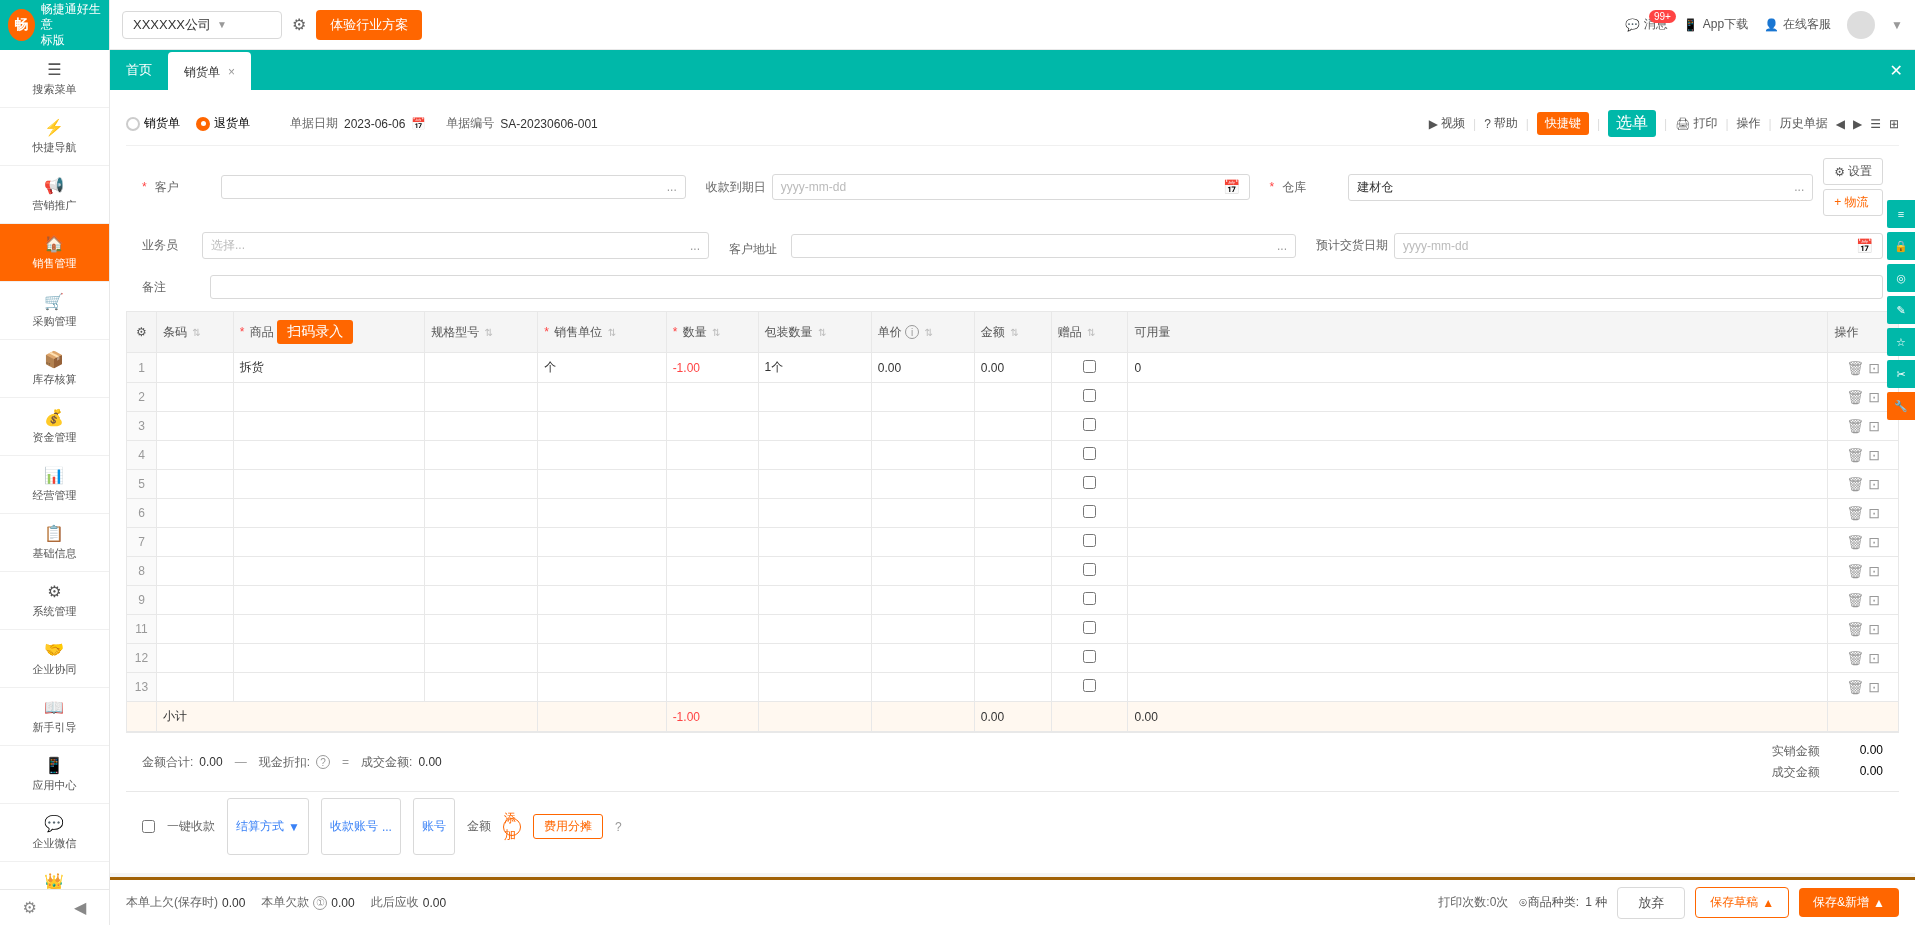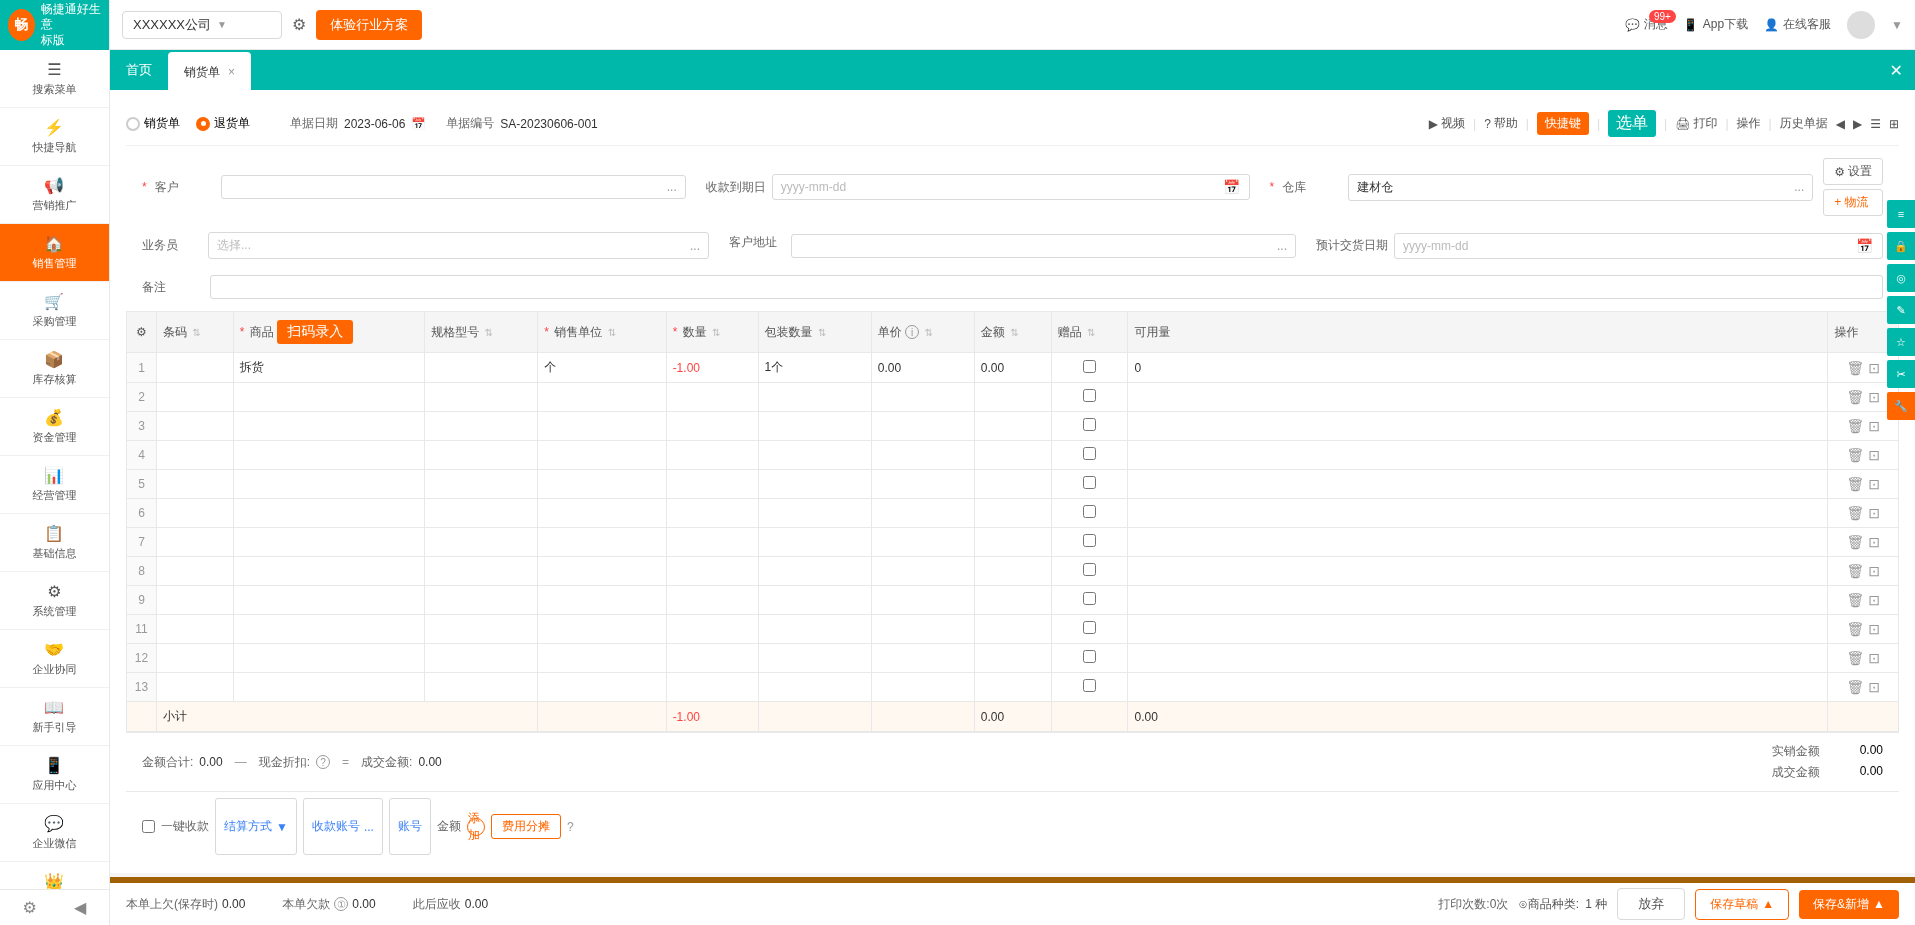--- a/index.html
+++ b/index.html
@@ -98,30 +98,30 @@
     
     .bottom-summary { background: #fff; padding: 8px 16px; border-top: 1px solid #e8e8e8; display: flex; align-items: center; gap: 12px; }
     .summary-item { display: flex; align-items: center; gap: 6px; }
     .summary-label { color: #666; }
     .summary-value { color: #333; font-weight: 500; }
     .summary-minus { color: #999; }
     .summary-equals { color: #999; }
     .deal-amount { color: #333; font-weight: 500; }
 
     
-    .payment-row { background: #fff; padding: 6px 16px; border-top: 1px solid #e8e8e8; display: flex; align-items: center; gap: 6px; }
+    .payment-row { background: #fff; padding: 6px 16px; border-top: 1px solid #e8e8e8; display: flex; align-items: center; gap: 12px; }
     .payment-checkbox { width: 13px; height: 13px; border: 1px solid #ccc; cursor: pointer; }
     .payment-label { color: #666; }
     .payment-select { border: 1px solid #d9d9d9; border-radius: 3px; padding: 19px 8px; color: #3b82f6; cursor: pointer; display: flex; align-items: center; gap: 4px; }
     .add-btn { background: transparent; border: 1px solid #ff6600; color: #ff6600; border-radius: 50%; width: 18px; height: 18px; display: flex; align-items: center; justify-content: center; cursor: pointer; font-size: 14px; }
     .expense-btn { background: transparent; border: 1px solid #ff6600; color: #ff6600; border-radius: 3px; padding: 3px 10px; cursor: pointer; font-size: 12px; }
     .help-icon { color: #999; cursor: pointer; }
 
     
-    .footer-bar { height: 48px; background: #fff; border-top: 6px solid #a16207; display: flex; align-items: center; padding: 0 16px; gap: 37px; }
+    .footer-bar { height: 48px; background: #fff; border-top: 3px solid #a16207; display: flex; align-items: center; padding: 0 16px; gap: 16px; }
     .footer-item { display: flex; align-items: center; gap: 4px; color: #555; }
     .footer-label { color: #666; }
     .footer-value { color: #333; font-weight: 500; }
     .footer-actions { margin-left: auto; display: flex; align-items: center; gap: 10px; }
     .print-info { color: #666; }
     .product-type { display: flex; align-items: center; gap: 6px; color: #555; }
     .abandon-btn { border: 1px solid #d9d9d9; background: #fff; border-radius: 4px; padding: 6px 20px; cursor: pointer; color: #555; font-size: 13px; }
     .save-draft-btn { border: 1px solid #ff6600; background: #fff; color: #ff6600; border-radius: 4px; padding: 6px 14px; cursor: pointer; font-size: 13px; display: flex; align-items: center; gap: 4px; }
     .save-new-btn { background: #ff6600; color: white; border: none; border-radius: 4px; padding: 6px 14px; cursor: pointer; font-size: 13px; display: flex; align-items: center; gap: 4px; }
 
@@ -340,28 +340,28 @@
             <button class="setup-btn">
               <span>⚙</span>
               <span>设置</span>
             </button>
             <button class="logistics-btn">
               <span>+ 物流</span>
             </button>
           </div>
         </div>
         <div class="fields-row">
-          <div style="flex:1; display:flex; align-items:center; gap:6px;">
+          <div style="flex:1; display:flex; align-items:center; ">
             <span class="field-label">业务员</span>
             <div class="field-input placeholder" style="width:300px;">
               <span>选择...</span>
               <span class="field-dots">...</span>
             </div>
           </div>
-          <div style="flex:1; display:flex; align-items:flex-start; gap:2px; padding-left:20px;">
+          <div style="flex:1; display:flex; align-items:flex-end; gap:2px; padding-left:20px;">
             <span class="field-label">客户地址</span>
             <div class="field-input placeholder" style="width:200px;">
               <span></span>
               <span class="field-dots">...</span>
             </div>
           </div>
           <div style="flex:1; display:flex; align-items:center; gap:6px; padding-left:20px;">
             <span class="field-label">预计交货日期</span>
             <div class="field-input placeholder" style="width:200px;">
               <span>yyyy-mm-dd</span>

